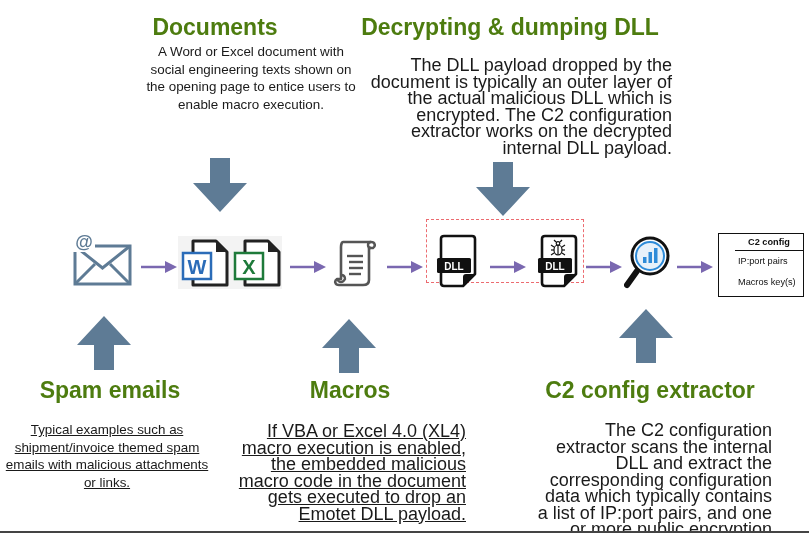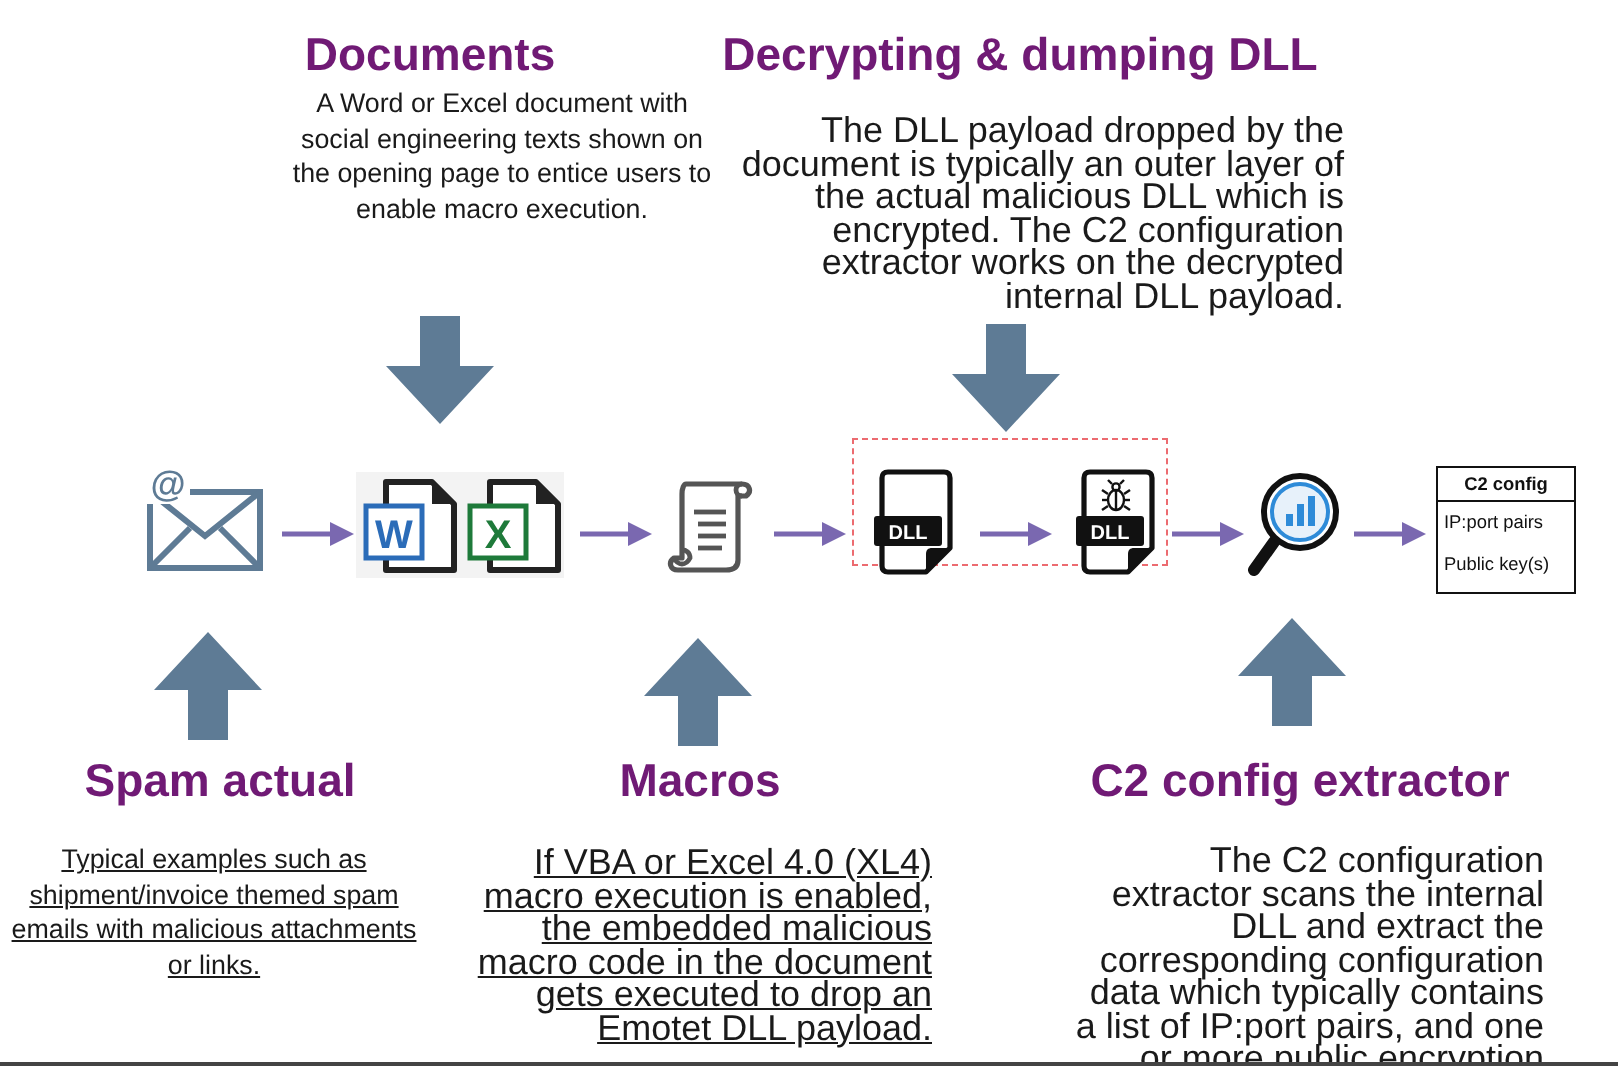--- a/index.html
+++ b/index.html
@@ -1,27 +1,27 @@
 <!DOCTYPE html>
 <html><head>
 <meta charset="utf-8">
 <style>
   html, body { margin: 0; padding: 0; background: #ffffff; }
   body { width: 809px; height: 533px; position: relative; overflow: hidden;
          font-family: "Liberation Sans", sans-serif; color: #111; }
   .abs { position: absolute; }
-  .title { position: absolute; font-weight: bold; font-size: 23px; text-align: center; white-space: nowrap; color: #701a75; }
+  .title { position: absolute; font-weight: bold; font-size: 23px; text-align: center; white-space: nowrap; color: #4d7c0f; }
   .desc { position: absolute; font-size: 13.4px; line-height: 17.5px; text-align: center; color: #1a1a1a; }
   .desc2 { position: absolute; font-size: 18px; line-height: 16.5px; text-align: right; color: #1a1a1a; }
   .bigarrow { position: absolute; }
   .flow { position: absolute; }
   .dashbox { position: absolute; left: 426px; top: 219px; width: 156px; height: 62px;
              border: 1.6px dashed #ec6b70; }
   .c2box { position: absolute; left: 718px; top: 233px; width: 68px; height: 62px;
-           border: 1.6px solid #111; background: #fff; font-size: 9.2px; }
+           border: 1.6px solid #111; background: #fff; font-size: 9.2px; padding-left: 16px; }
   .c2head { height: 16px; line-height: 16px; text-align: center; font-weight: bold;
             border-bottom: 1.6px solid #111; }
   .c2row { padding-left: 3px; height: 21px; line-height: 21px; }
   .bottomline { position: absolute; left: 0; top: 531px; width: 809px; height: 2px; background: #444; }
   .docbg { position: absolute; left: 178px; top: 236px; width: 104px; height: 53px; background: #f3f3f3; }
 </style>
 </head>
 <body>
 
 <div class="title" style="left:115px; top:14px; width:200px;">Documents</div>
@@ -134,34 +134,34 @@
 </svg>
 
 <svg class="flow" style="left:677px; top:260px;" width="36" height="14" viewBox="0 0 36 14">
   <line x1="0" y1="7" x2="26" y2="7" stroke="#7a68b0" stroke-width="2.5"></line>
   <polygon points="24,1 36,7 24,13" fill="#7a68b0"></polygon>
 </svg>
 
 <div class="c2box">
   <div class="c2head">C2 config</div>
   <div class="c2row">IP:port pairs</div>
-  <div class="c2row" style="height:20px;line-height:20px;">Public key(s)</div>
+  <div class="c2row" style="height:20px;line-height:20px;">Macros key(s)</div>
 </div>
 
 <svg class="bigarrow" style="left:77px; top:316px;" width="54" height="54" viewBox="0 0 54 54">
   <path d="M17 54 H37 V29 H54 L27 0 L0 29 H17 Z" fill="#5e7b95"></path>
 </svg>
 <svg class="bigarrow" style="left:322px; top:319px;" width="54" height="54" viewBox="0 0 54 54">
   <path d="M17 54 H37 V29 H54 L27 0 L0 29 H17 Z" fill="#5e7b95"></path>
 </svg>
 <svg class="bigarrow" style="left:619px; top:309px;" width="54" height="54" viewBox="0 0 54 54">
   <path d="M17 54 H37 V29 H54 L27 0 L0 29 H17 Z" fill="#5e7b95"></path>
 </svg>
 
-<div class="title" style="left:10px; top:377px; width:200px;">Spam actual</div>
+<div class="title" style="left:10px; top:377px; width:200px;">Spam emails</div>
 <div class="desc" style="left:2px; top:421px; width:210px;text-decoration:underline;">Typical examples such as shipment/invoice themed spam emails with malicious attachments or links.</div>
 
 <div class="title" style="left:250px; top:377px; width:200px;text-align:center;">Macros</div>
 <div class="desc2" style="left:234px; top:423px; width:232px;text-decoration:underline;">If VBA or Excel 4.0 (XL4) macro execution is enabled, the embedded malicious macro code in the document gets executed to drop an Emotet DLL payload.</div>
 
 <div class="title" style="left:520px; top:377px; width:260px;">C2 config extractor</div>
 <div class="desc2" style="left:530px; top:422px; width:242px;">The C2 configuration extractor scans the internal DLL and extract the corresponding configuration data which typically contains a list of IP:port pairs, and one or more public encryption keys.</div>
 
 <div class="bottomline"></div>
 

